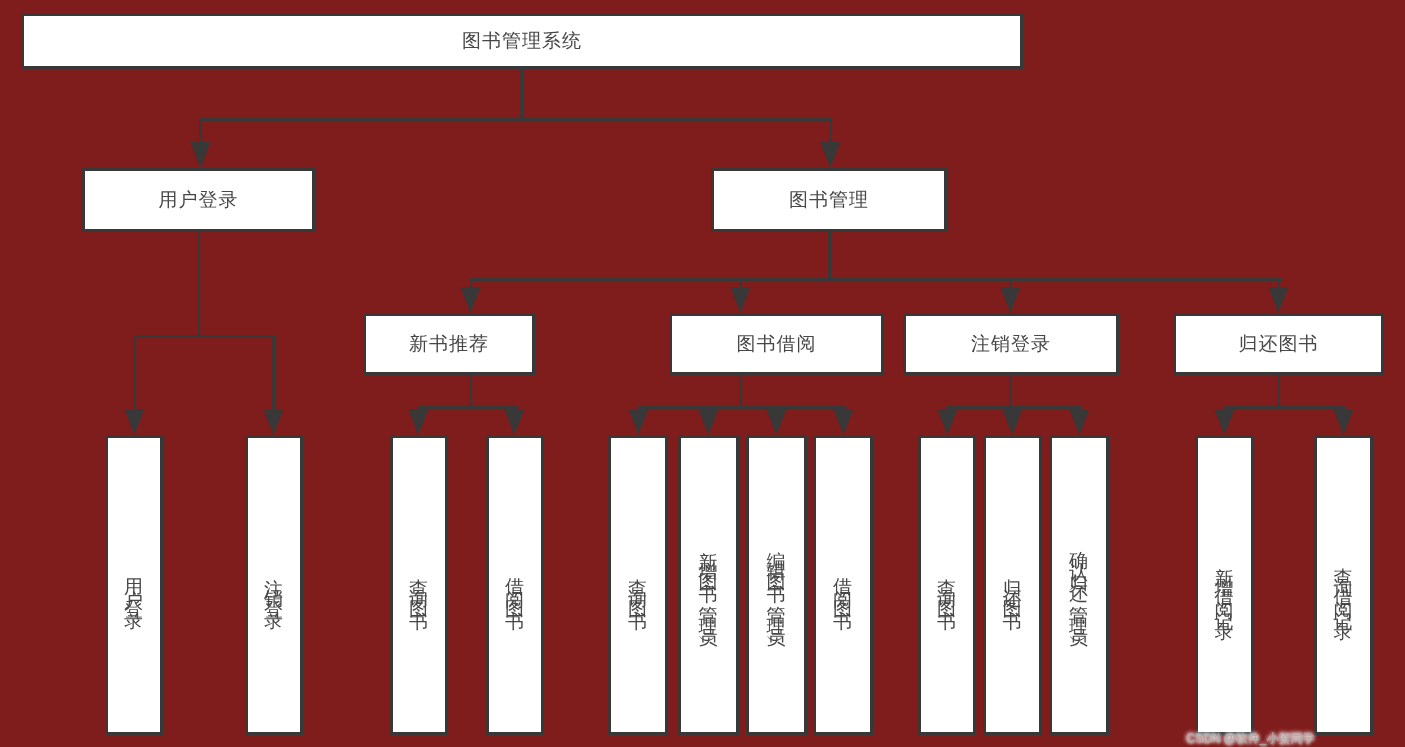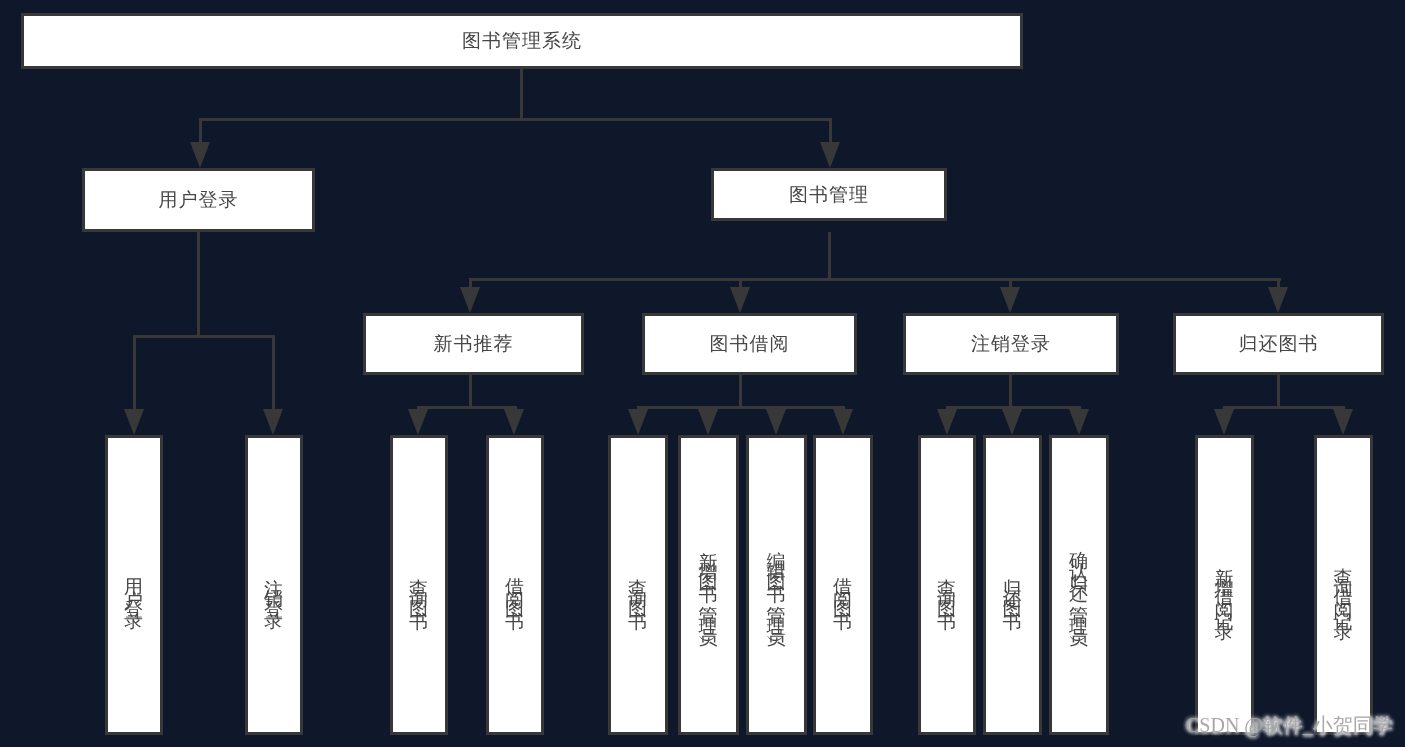--- a/index.html
+++ b/index.html
@@ -1,64 +1,64 @@
 <!DOCTYPE html>
 <html><head>
 <meta charset="utf-8">
 <style>
   html,body { margin:0; padding:0; background:#ffffff; }
   .diagram {
     position:relative; width:1405px; height:747px;
-    background:#0f172a; overflow:hidden;
-    font-family:Liberation Serif, serif;
+    background:#7f1d1d; overflow:hidden;
+    font-family:Liberation Sans, sans-serif;
   }
   .node {
     position:absolute; box-sizing:border-box;
     border:3px solid #383838; background:#ffffff;
     display:flex; align-items:center; justify-content:center;
     color:#474747;
   }
   .node.h span { font-size:19px; letter-spacing:1px; white-space:nowrap; }
   .node.v span {
     writing-mode:vertical-rl; text-orientation:mixed;
     font-size:19px; letter-spacing:11px; line-height:1;
   }
   .line { position:absolute; background:#383838; }
   .arrow {
     position:absolute; width:0; height:0;
     border-left:10px solid transparent;
     border-right:10px solid transparent;
     border-top:26px solid #383838;
   }
   .watermark {
-    position:absolute; left:1186px; top:712px; z-index:5;
-    font-size:20px; color:#a8a8a8; white-space:nowrap;
+    position:absolute; left:1186px; top:730px; z-index:5;
+    font-size:12px; color:#a8a8a8; white-space:nowrap;
     text-shadow:0 0 4px #ffffff, 0 0 4px #ffffff, 1px 1px 3px #ffffff;
   }
 </style>
 </head>
 <body>
 
 <div class="diagram">
 
   <div class="node h" style="left:21px;top:13px;width:1002px;height:56px">
     <span>图书管理系统</span>
   </div>
 
   <div class="node h" style="left:82px;top:168px;width:233px;height:64px">
     <span>用户登录</span>
   </div>
-  <div class="node h" style="left:711px;top:168px;width:236px;height:53px">
+  <div class="node h" style="left:711px;top:168px;width:236px;height:64px">
     <span>图书管理</span>
   </div>
 
-  <div class="node h" style="left:363px;top:313px;width:221px;height:62px">
+  <div class="node h" style="left:363px;top:313px;width:172px;height:62px">
     <span>新书推荐</span>
   </div>
-  <div class="node h" style="left:642px;top:313px;width:215px;height:62px">
+  <div class="node h" style="left:669px;top:313px;width:215px;height:62px">
     <span>图书借阅</span>
   </div>
   <div class="node h" style="left:903px;top:313px;width:216px;height:62px">
     <span>注销登录</span>
   </div>
   <div class="node h" style="left:1173px;top:313px;width:211px;height:62px">
     <span>归还图书</span>
   </div>
 
   <div class="node v" style="left:105px;top:435px;width:58px;height:300px">

